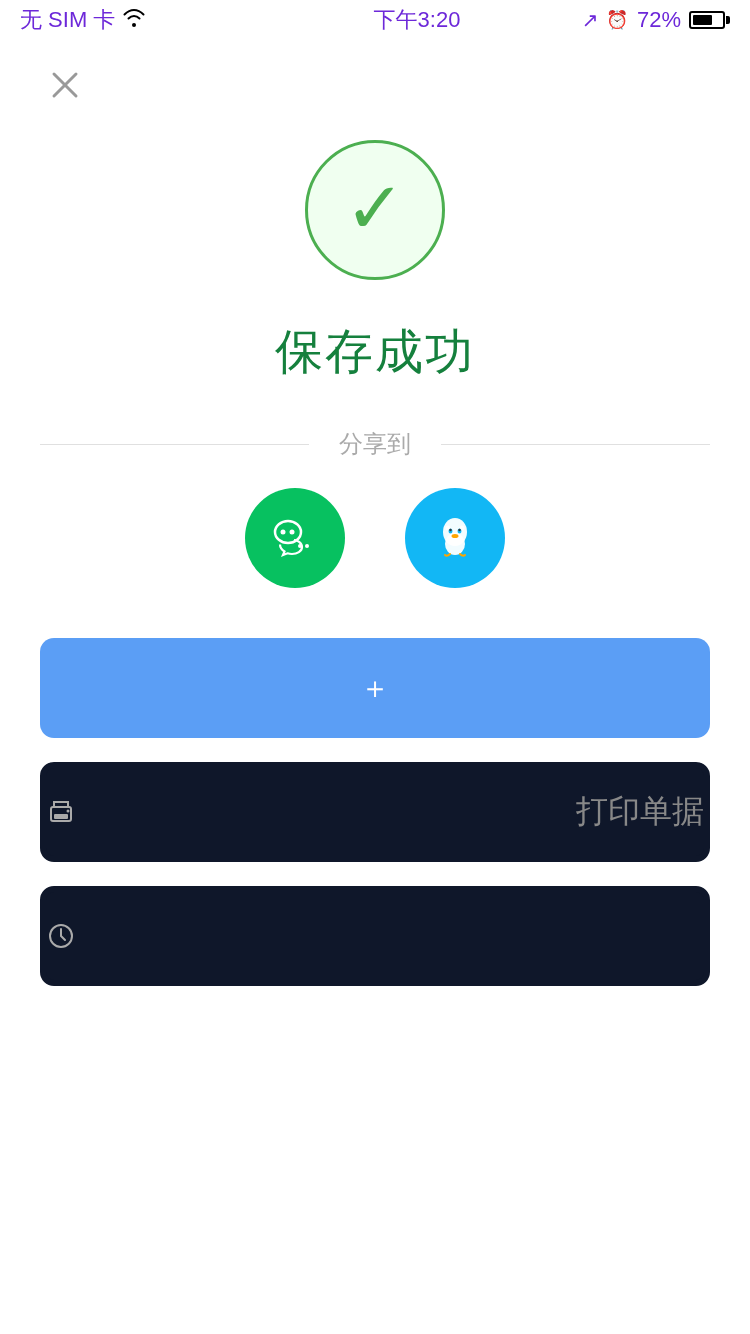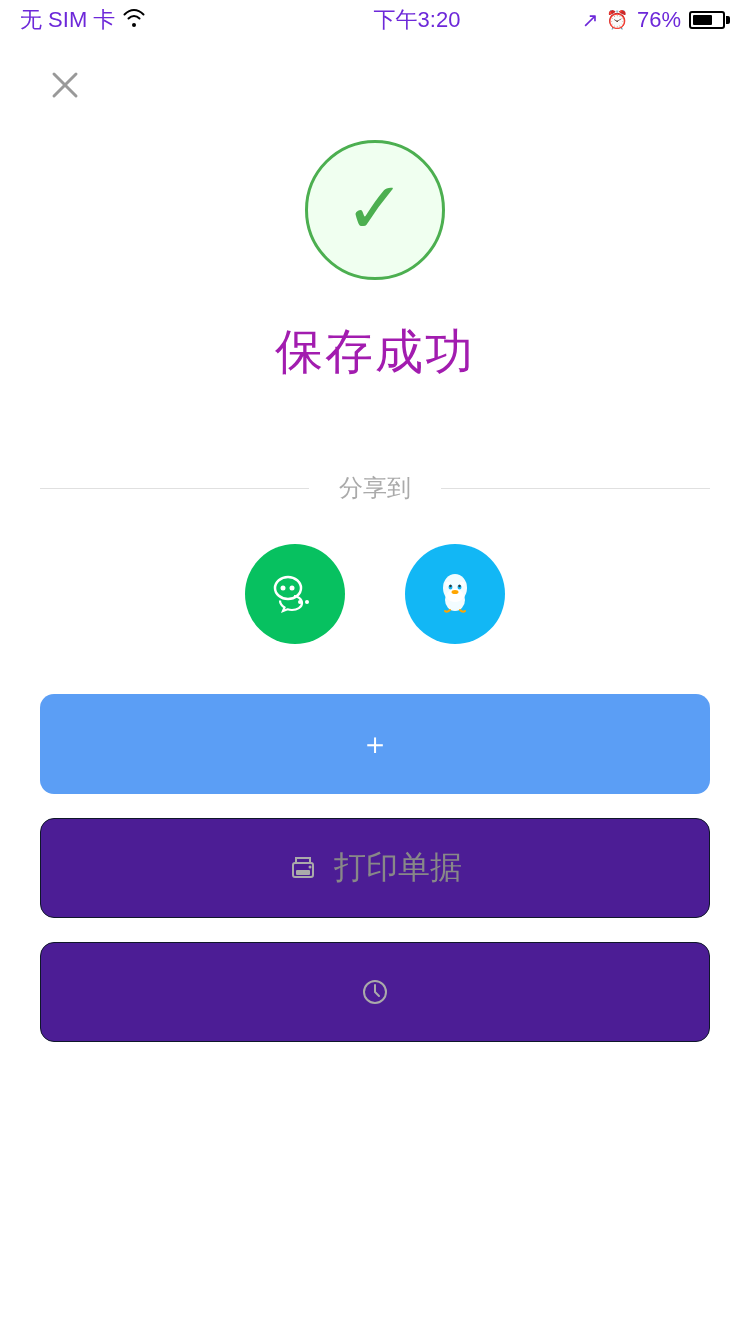--- a/index.html
+++ b/index.html
@@ -86,35 +86,35 @@
       font-size: 72px;
       color: #4CAF50;
       line-height: 1;
       margin-top: -5px;
     }
 
     
     .success-title {
       font-size: 48px;
       font-weight: 400;
-      color: #a21caf;
-      margin-bottom: 88px;
+      color: #15803d;
+      margin-bottom: 44px;
       letter-spacing: 2px;
     }
 
     
     .share-section {
       width: 100%;
       margin-bottom: 50px;
     }
     .share-divider-row {
       display: flex;
       align-items: center;
       gap: 30px;
-      margin-bottom: 40px;
+      margin-bottom: 28px;
     }
     .divider-line {
       flex: 1;
       height: 1px;
       background: #e0e0e0;
     }
     .share-label {
       font-size: 24px;
       color: #aaa;
       white-space: nowrap;
@@ -160,23 +160,24 @@
       font-size: 32px;
       cursor: pointer;
       border: none;
       outline: none;
     }
     .action-btn.primary {
       background: #5B9EF5;
       color: #fff;
     }
     .action-btn.secondary {
-      background: #4c1d95;
+      background: #0f172a;
       color: #888;
-      border: 1px solid #0f172a;
+      border: 6px solid #0f172a;
+      justify-content: space-between;
     }
     .action-btn-icon {
       font-size: 30px;
       display: flex;
       align-items: center;
     }
 
     
     .battery {
       display: inline-flex;
@@ -217,21 +218,21 @@
         <path d="M11 14a2 2 0 1 1 0 4 2 2 0 0 1 0-4z" fill="#000"></path>
         <path d="M5.5 9.5C7.1 7.9 8.9 7 11 7s3.9.9 5.5 2.5" stroke="#000" stroke-width="2" fill="none" stroke-linecap="round"></path>
         <path d="M1.5 5.5C4.1 2.9 7.3 1 11 1s6.9 1.9 9.5 4.5" stroke="#000" stroke-width="2" fill="none" stroke-linecap="round"></path>
       </svg>
     </span>
   </div>
   <div class="status-center">下午3:20</div>
   <div class="status-right">
     <span style="font-size:20px;">↗</span>
     <span style="font-size:18px;">⏰</span>
-    <span>76%</span>
+    <span>72%</span>
     <div class="battery">
       <div class="battery-body">
         <div class="battery-fill"></div>
       </div>
       <div class="battery-tip"></div>
     </div>
   </div>
 </div>
 
 <div class="main-content">

